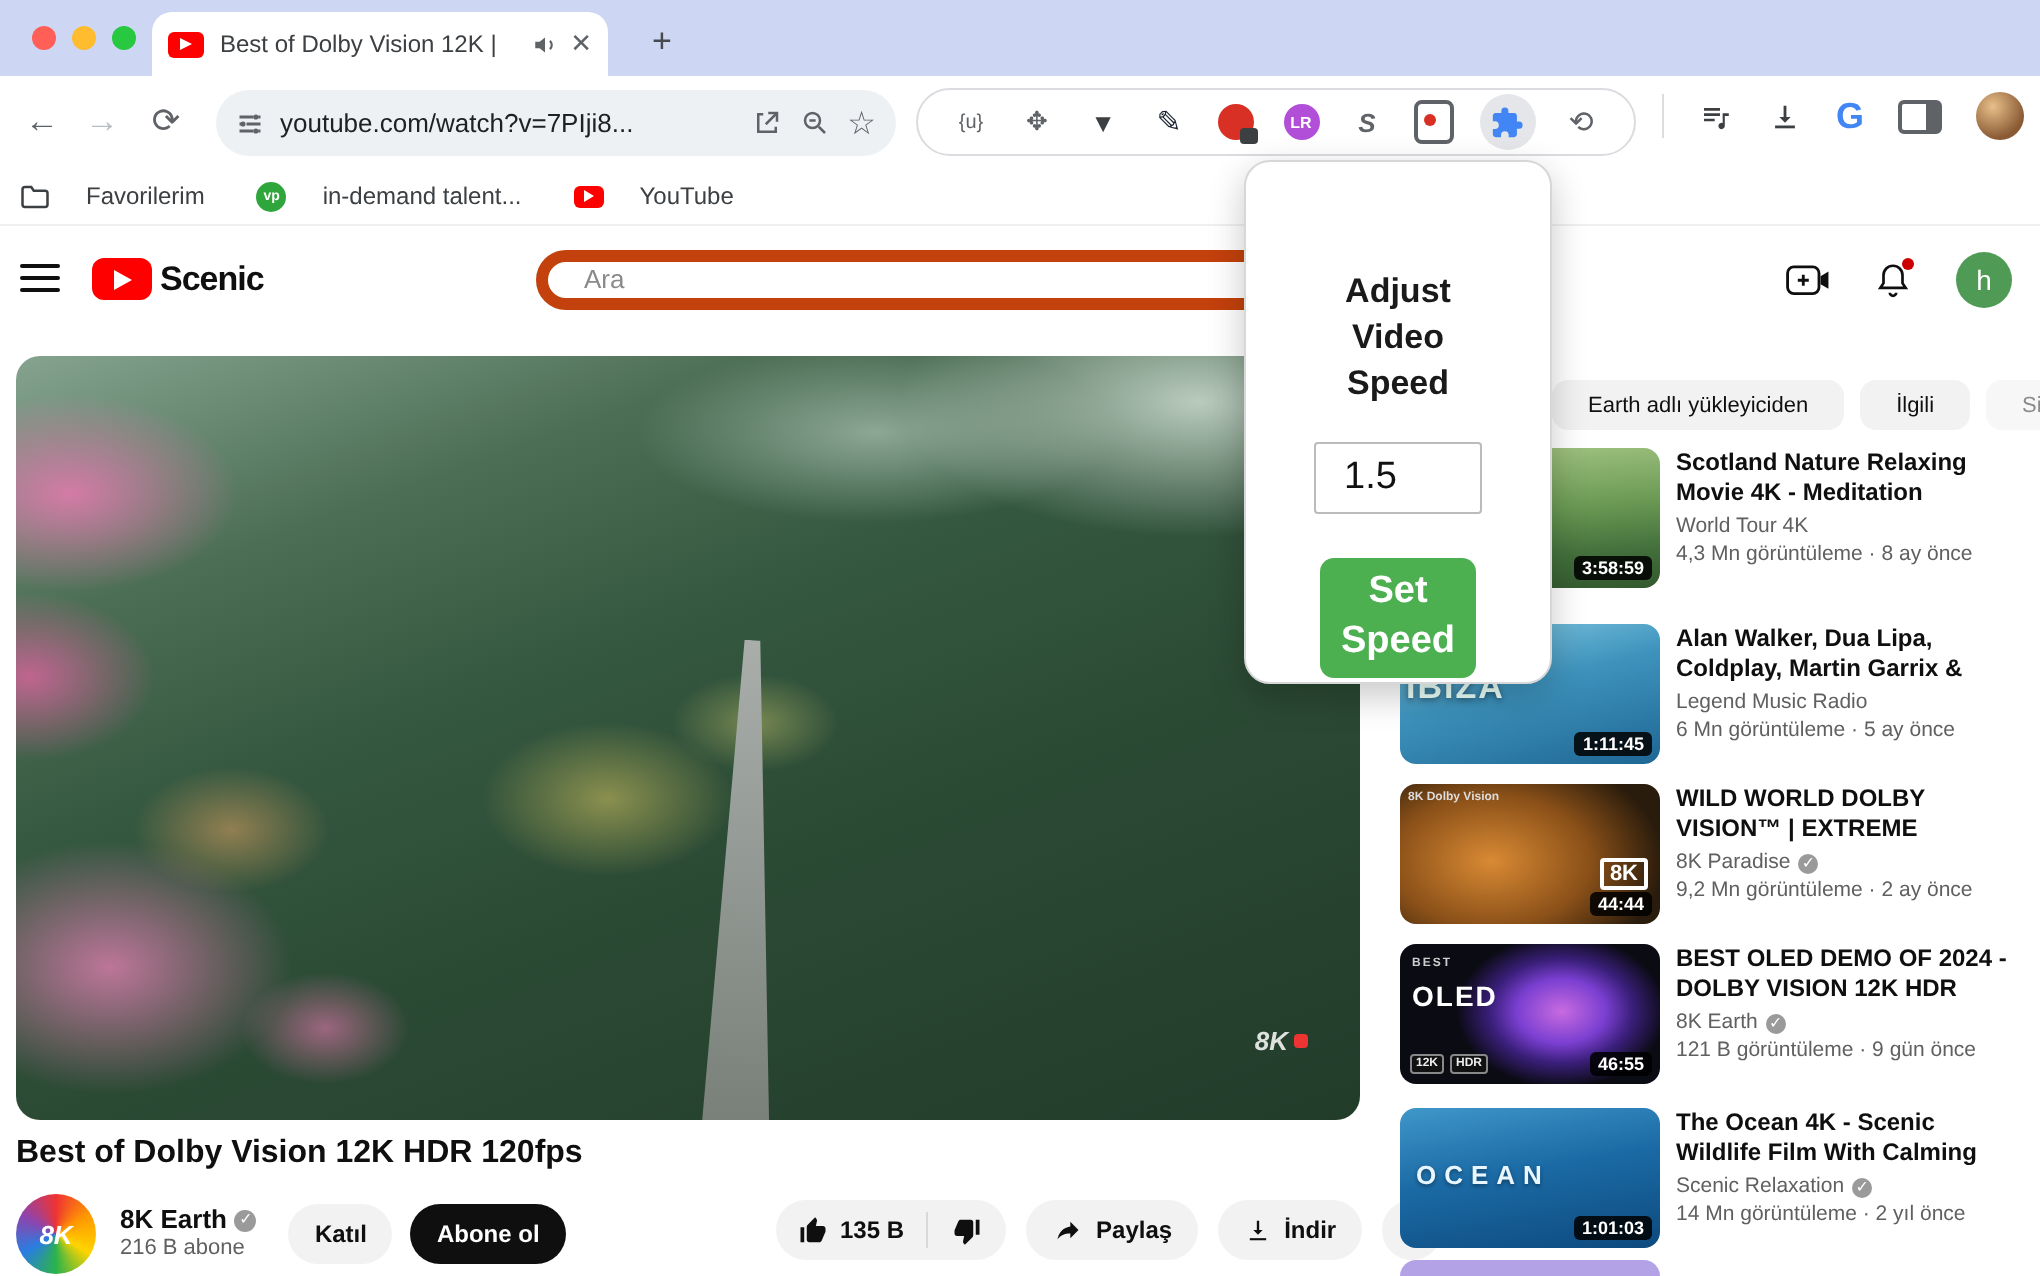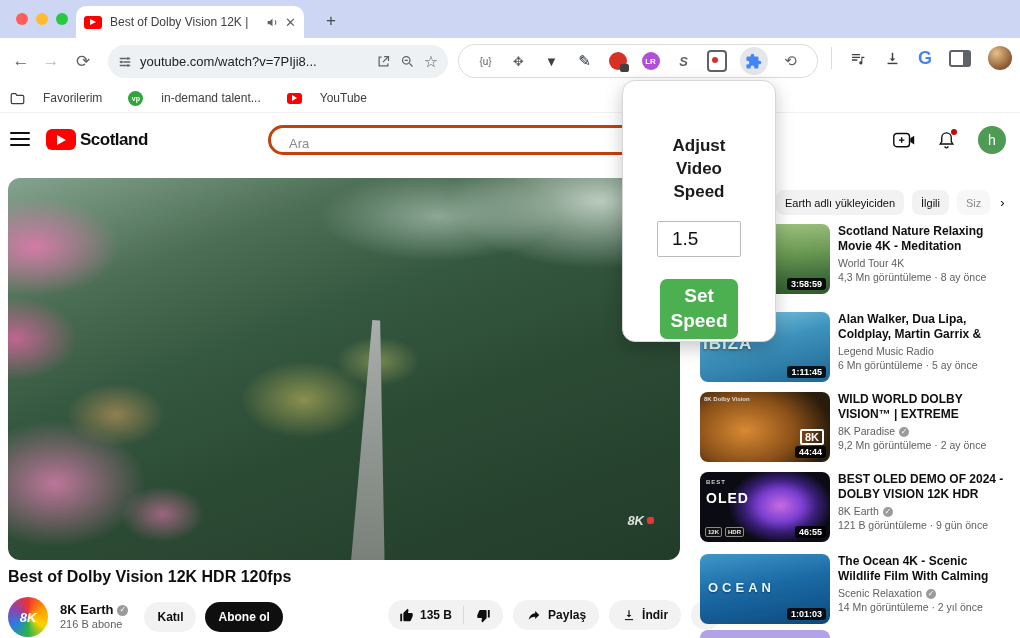--- a/index.html
+++ b/index.html
@@ -45,21 +45,21 @@
   .bm-yt:after{content:"";border-left:5px solid #fff;border-top:3px solid transparent;border-bottom:3px solid transparent;}
 
   
   .ytheader{position:absolute;left:0;top:112px;width:1020px;height:56px;background:#fff;z-index:5;}
   .hamb{position:absolute;left:10px;top:20px;width:20px;height:14px;display:flex;flex-direction:column;justify-content:space-between;}
   .hamb span{height:1.8px;background:#0f0f0f;border-radius:1px;}
   .ytlogo{position:absolute;left:46px;top:17px;display:flex;align-items:center;gap:4px;}
   .ytplay{width:30px;height:21px;background:#f00;border-radius:6px;display:flex;align-items:center;justify-content:center;}
   .ytplay:after{content:"";border-left:9px solid #fff;border-top:5.5px solid transparent;border-bottom:5.5px solid transparent;}
   .ytlogo-text{font-size:17px;font-weight:bold;color:#0f0f0f;letter-spacing:-0.5px;}
-  .searchpill{position:absolute;left:268px;top:13px;width:452px;height:30px;border:3px solid #c2410c;border-radius:16px;box-sizing:border-box;display:flex;align-items:flex-end;padding-left:16px;}
+  .searchpill{position:absolute;left:268px;top:13px;width:452px;height:30px;border:6px solid #c2410c;border-radius:16px;box-sizing:border-box;display:flex;align-items:flex-start;padding-left:16px;}
   .searchpill input{border:none;outline:none;font-size:13px;color:#0f0f0f;background:transparent;width:300px;font-family:inherit;}
   .searchpill input::placeholder{color:#8a8a8a;}
   .ythdr-right{position:absolute;right:14px;top:14px;display:flex;align-items:center;gap:22px;}
   .bellwrap{position:relative;}
   .belldot{position:absolute;right:-1px;top:-1px;width:6px;height:6px;border-radius:50%;background:#c00;}
   .yt-avatar{width:28px;height:28px;border-radius:50%;background:#4f9a55;color:#fff;font-size:14px;display:flex;align-items:center;justify-content:center;}
 
   
   .player{position:absolute;left:8px;top:178px;width:672px;height:382px;border-radius:12px;overflow:hidden;z-index:1;
     background:
@@ -88,21 +88,21 @@
   .pill{height:30px;border-radius:16px;display:flex;align-items:center;justify-content:center;font-size:12px;font-weight:bold;color:#0f0f0f;background:#f2f2f2;padding:0 13px;box-sizing:border-box;}
   .pill.dark{background:#0f0f0f;color:#fff;}
   .actions{position:absolute;left:388px;top:600px;display:flex;align-items:center;gap:10px;z-index:1;}
   .likepill{display:flex;align-items:center;background:#f2f2f2;border-radius:16px;height:30px;}
   .like-l{display:flex;align-items:center;gap:6px;padding:0 11px;font-size:12px;font-weight:bold;color:#0f0f0f;border-right:1px solid #d9d9d9;height:18px;}
   .like-r{padding:0 12px;display:flex;align-items:center;}
   .morebtn{width:30px;height:30px;border-radius:50%;background:#f2f2f2;display:flex;align-items:center;justify-content:center;font-size:13px;color:#0f0f0f;letter-spacing:1px;}
 
   
   .chips{position:absolute;left:776px;top:190px;display:flex;align-items:center;gap:8px;z-index:1;}
-  .chip{height:25px;background:#f2f2f2;border-radius:8px;display:flex;align-items:center;padding:0 9px;font-size:11px;color:#0f0f0f;white-space:nowrap;}
+  .chip{height:25px;background:#f2f2f2;border-radius:8px;display:flex;align-items:center;padding:0 18px;font-size:11px;color:#0f0f0f;white-space:nowrap;}
   .chip.faded{color:#8a8a8a;background:#f7f7f7;}
   .chips-chev{color:#0f0f0f;font-size:13px;margin-left:2px;}
   .sv{position:absolute;left:700px;width:312px;height:72px;display:flex;gap:8px;z-index:1;}
   .sv-thumb{width:130px;height:70px;border-radius:8px;flex:none;position:relative;overflow:hidden;}
   .dur{position:absolute;right:4px;bottom:4px;background:rgba(0,0,0,.85);color:#fff;font-size:9px;padding:1px 4px;border-radius:3px;font-weight:bold;}
   .sv-txt{flex:1;line-height:1.25;}
   .sv-title{font-size:12px;font-weight:bold;color:#0f0f0f;margin-bottom:3px;max-height:30px;overflow:hidden;}
   .sv-ch{font-size:10.5px;color:#606060;display:flex;align-items:center;gap:4px;}
   .sv-meta{font-size:10.5px;color:#606060;margin-top:1px;}
   .th1{background:linear-gradient(175deg,#a8c887 0%,#6b9a54 45%,#43703c 75%,#33582f 100%);}
@@ -242,21 +242,21 @@
   </div>
 
   <div class="ytheader">
     <div class="hamb">
         <span></span>
         <span></span>
         <span></span>
       </div>
     <div class="ytlogo">
       <span class="ytplay"></span>
-      <span class="ytlogo-text">Scotland</span>
+      <span class="ytlogo-text">Scenic</span>
     </div>
     <div class="searchpill">
       <input placeholder="Ara" style="">
     </div>
     <div class="ythdr-right">
       <span>
         <svg width="22" height="17" viewBox="0 0 28 20" stroke="#0f0f0f" stroke-width="1.8" fill="none">
             <rect x="1" y="1" width="20" height="17" rx="4"></rect>
             <path d="M11 6v7M7.5 9.5h7"></path>
             <path d="M22 7l5-3v11l-5-3z" fill="#0f0f0f" stroke="none"></path>

